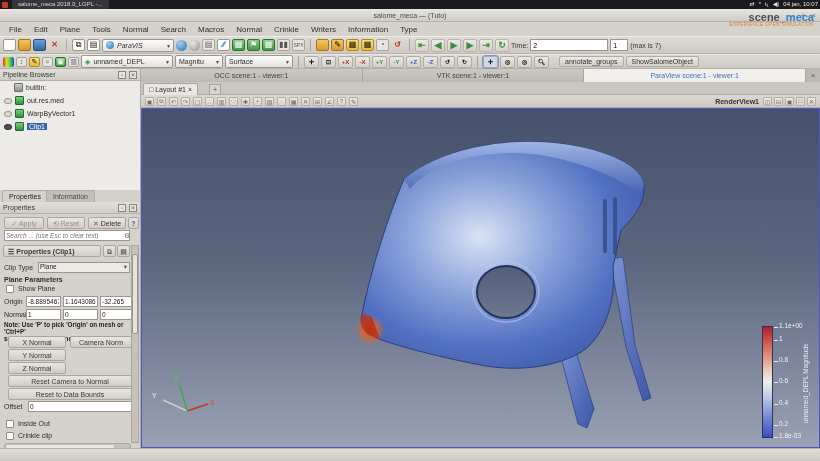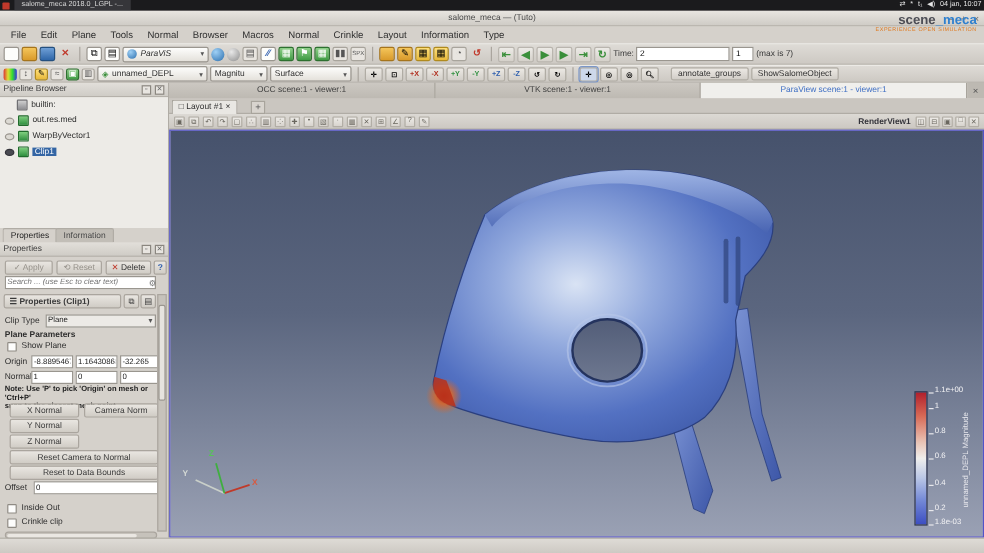--- a/index.html
+++ b/index.html
@@ -117,25 +117,25 @@
     <span>×</span>
   </div>
 </div>
 
 <div id="menubar" class="abs">
   <span class="mi">File</span>
   <span class="mi">Edit</span>
   <span class="mi">Plane</span>
   <span class="mi">Tools</span>
   <span class="mi">Normal</span>
-  <span class="mi">Browser</span>
+  <span class="mi">Search</span>
   <span class="mi">Macros</span>
   <span class="mi">Normal</span>
   <span class="mi">Crinkle</span>
-  <span class="mi">Layout</span>
+  <span class="mi">Writers</span>
   <span class="mi">Information</span>
   <span class="mi">Type</span>
 </div>
 <div id="logo" class="abs">
   <div class="l1"><span>scene</span><b>_meca</b></div>
   <div class="l2">EXPERIENCE OPEN SIMULATION</div>
 </div>
 
 <div id="toolbar1" class="toolbar abs">
   <span class="icon doc"></span>

